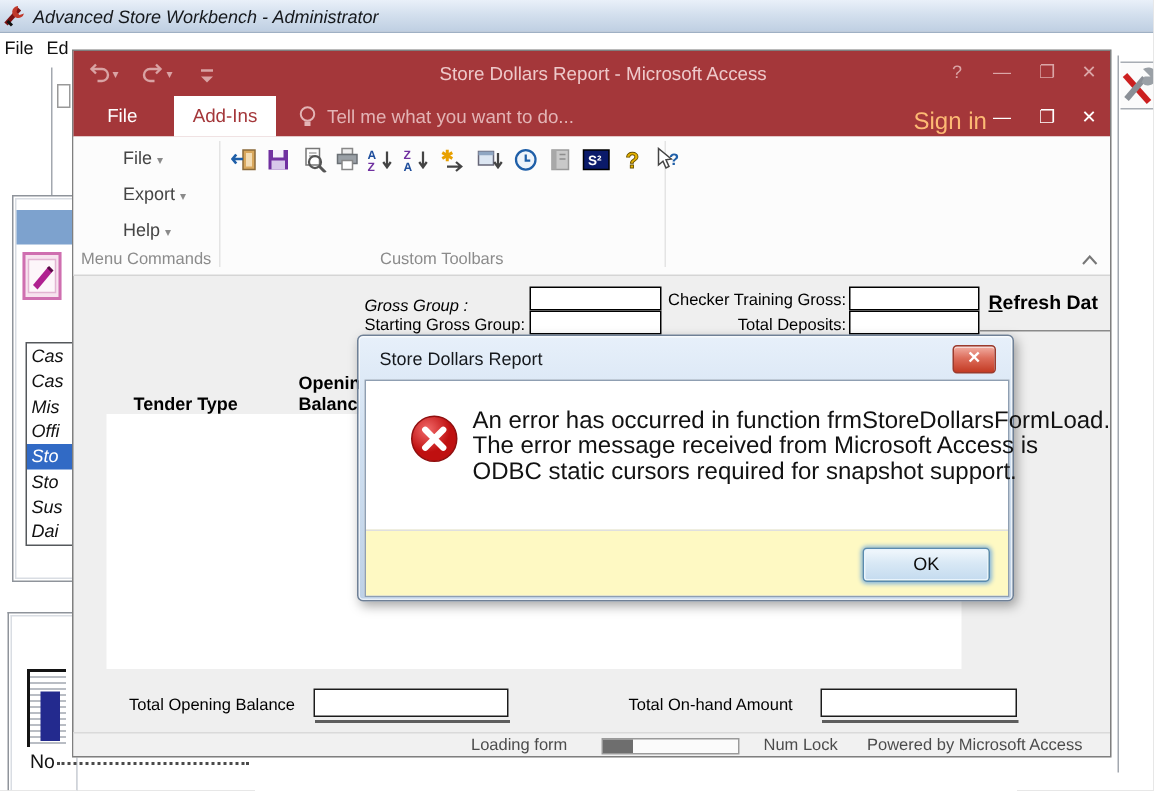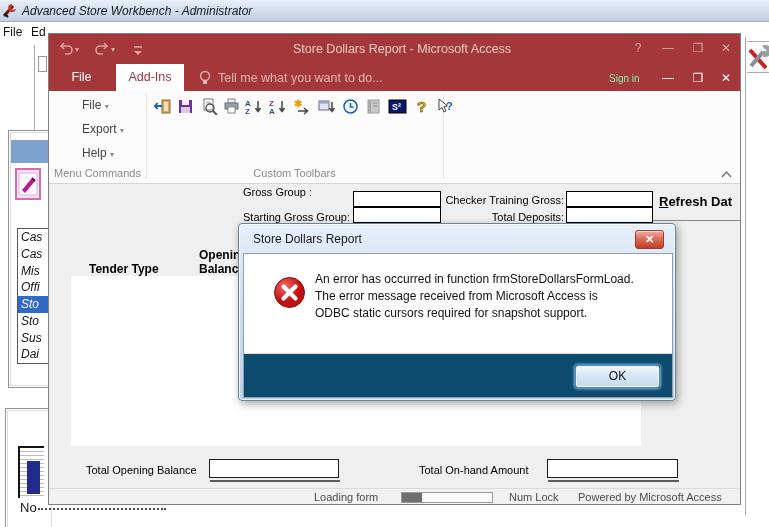--- a/index.html
+++ b/index.html
@@ -42,21 +42,21 @@
   }
   .red-head { left:0; top:0; width:691px; height:57px; background:#A4373A; }
   .qat-btn { top:5px; width:24px; height:20px; color:#d9a3a4; display:flex; align-items:center; }
   .qat-caret { font-size:8px; color:#d9a3a4; margin-left:1px; }
   .win-title-red { top:8px; font-size:12.5px; color:#eec9ca; white-space:nowrap; }
   .ctl-dim { top:5px; width:24px; height:18px; text-align:center; font-size:12px; color:#dba6a7; line-height:18px; }
   .ctl-white { top:35px; width:24px; height:18px; text-align:center; font-size:12px; color:#ffffff; line-height:18px; }
   .tab { top:30px; height:27px; text-align:center; font-size:12.5px; line-height:27px; color:#fff; }
   .tab.active { background:#ffffff; color:#A4373A; }
   .tellme { top:30px; height:27px; display:flex; align-items:center; gap:7px; color:#e3b4b5; font-size:12.5px; }
-  .signin { top:39px; font-size:10px; color:#86efac; }
+  .signin { top:39px; font-size:16px; color:#fdba74; }
 
   .ribbon { left:0; top:57px; width:691px; height:93px; background:#FCFCFC; border-bottom:1px solid #d5d5d5; }
   .rmenu { font-size:12px; color:#454545; }
   .rmenu .caret { font-size:8px; color:#8a8a8a; }
   .rsep { top:3px; width:1px; height:84px; background:#e4e4e4; position:absolute; }
   .rgroup-label { top:76px; font-size:11px; color:#8b8b8b; text-align:center; position:absolute; }
   .ticon { position:absolute; top:7px; width:18px; height:18px; display:inline-block; }
   .chevron { top:73px; left:672px; position:absolute; color:#777; }
 
   
@@ -88,22 +88,22 @@
   .dlg-title { left:14px; top:8px; font-size:12px; color:#16191d; position:absolute; }
   .dlg-close {
     left:396px; top:6px; width:29px; height:19px; position:absolute;
     background:linear-gradient(180deg,#f2afa4 0%,#dd6e5c 45%,#c33b24 100%);
     border:1px solid #9b3b2d; border-radius:3px;
     color:#fff; font-size:11px; font-weight:bold; text-align:center; line-height:17px;
     box-shadow:inset 0 1px 0 rgba(255,255,255,.55);
   }
   .dlg-inner { left:4px; top:29px; width:430px; height:145px; position:absolute; border:1px solid #8f9fb2; background:#fff; }
   .dlg-msg { left:0; top:0; width:428px; height:99px; position:absolute; background:#fff; }
-  .dlg-line { left:71px; font-size:12px; color:#121212; position:absolute; white-space:nowrap; }
-  .dlg-footer { left:0; top:99px; width:428px; height:44px; position:absolute; background:#0c4a6e; border-top:1px solid #dfdfdf; }
+  .dlg-line { left:71px; font-size:16px; color:#121212; position:absolute; white-space:nowrap; }
+  .dlg-footer { left:0; top:99px; width:428px; height:44px; position:absolute; background:#fef9c3; border-top:1px solid #dfdfdf; }
   .ok-btn {
     left:331px; top:11px; width:85px; height:23px; position:absolute;
     border:1px solid #5a8bb0; border-radius:3px;
     background:linear-gradient(180deg,#f2f8fd 0%,#d8e8f5 45%,#c4dbef 100%);
     box-shadow:0 0 3px 1px #86b6dc, inset 0 0 0 1px #e9f4fc;
     font-size:12px; color:#0b0b0b; text-align:center; line-height:21px;
     font-family:"Liberation Sans",sans-serif;
   }
 </style>
 </head>
@@ -311,21 +311,21 @@
       <span class="abs rgroup-label" style="left:97px;width:297px;">Custom Toolbars</span>
       <span class="chevron">
         <svg width="11" height="7" viewBox="0 0 11 7">
             <path d="M1 6 L5.5 1 L10 6" stroke="#777" stroke-width="1.4" fill="none"></path>
           </svg>
       </span>
     </div>
 
     <div class="abs white-area" style="left:22px;top:242px;width:570px;height:170px;"></div>
 
-    <span class="abs flabel" style="left:194px;top:152px;">Gross Group :</span>
+    <span class="abs flabel" style="left:194px;top:164px;font-style:italic;">Gross Group :</span>
     <span class="abs flabel" style="left:194px;top:177px;">Starting Gross Group:</span>
     <input class="abs ftext" style="left: 304px; top: 157px; width: 88px; height: 16px;" value="">
     <input class="abs ftext" style="left: 304px; top: 173px; width: 88px; height: 16px;" value="">
 
     <span class="abs flabel r" style="left:380px;top:160px;width:135px;">Checker Training Gross:</span>
     <span class="abs flabel r" style="left:380px;top:177px;width:135px;">Total Deposits:</span>
     <input class="abs ftext" style="left: 517px; top: 157px; width: 87px; height: 16px;" value="">
     <input class="abs ftext" style="left: 517px; top: 173px; width: 87px; height: 16px;" value="">
 
     <button class="abs refresh-btn" style="left:610px;top:160px;"><span class="u">R</span><span>efresh Dat</span></button>

